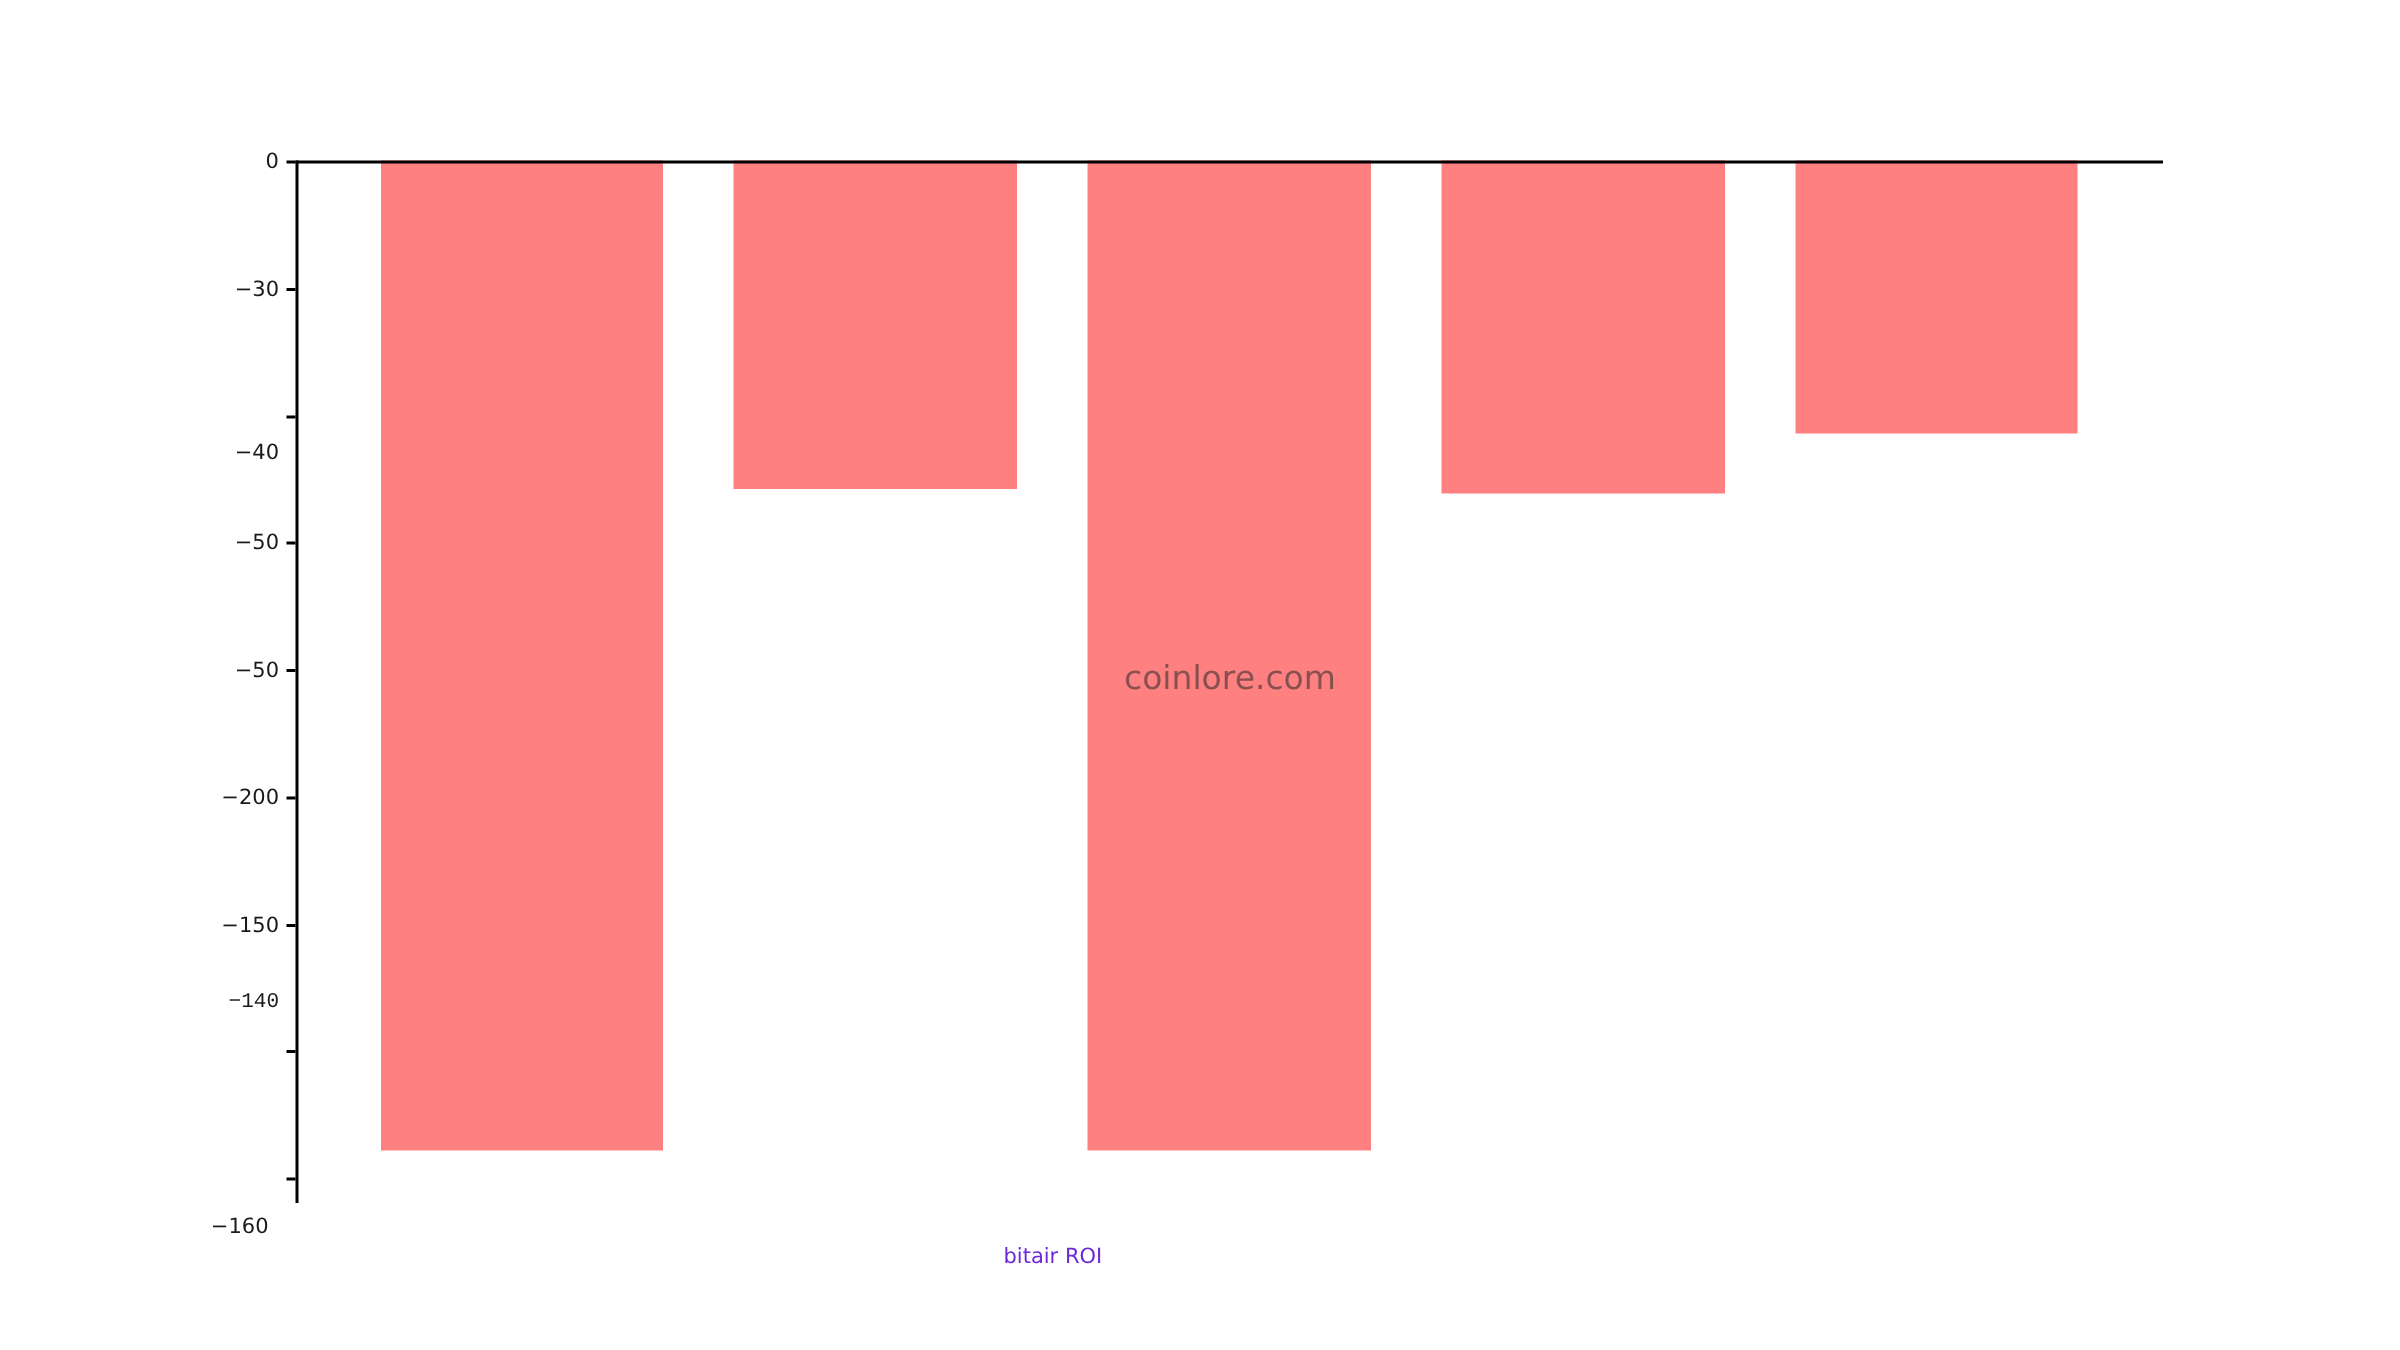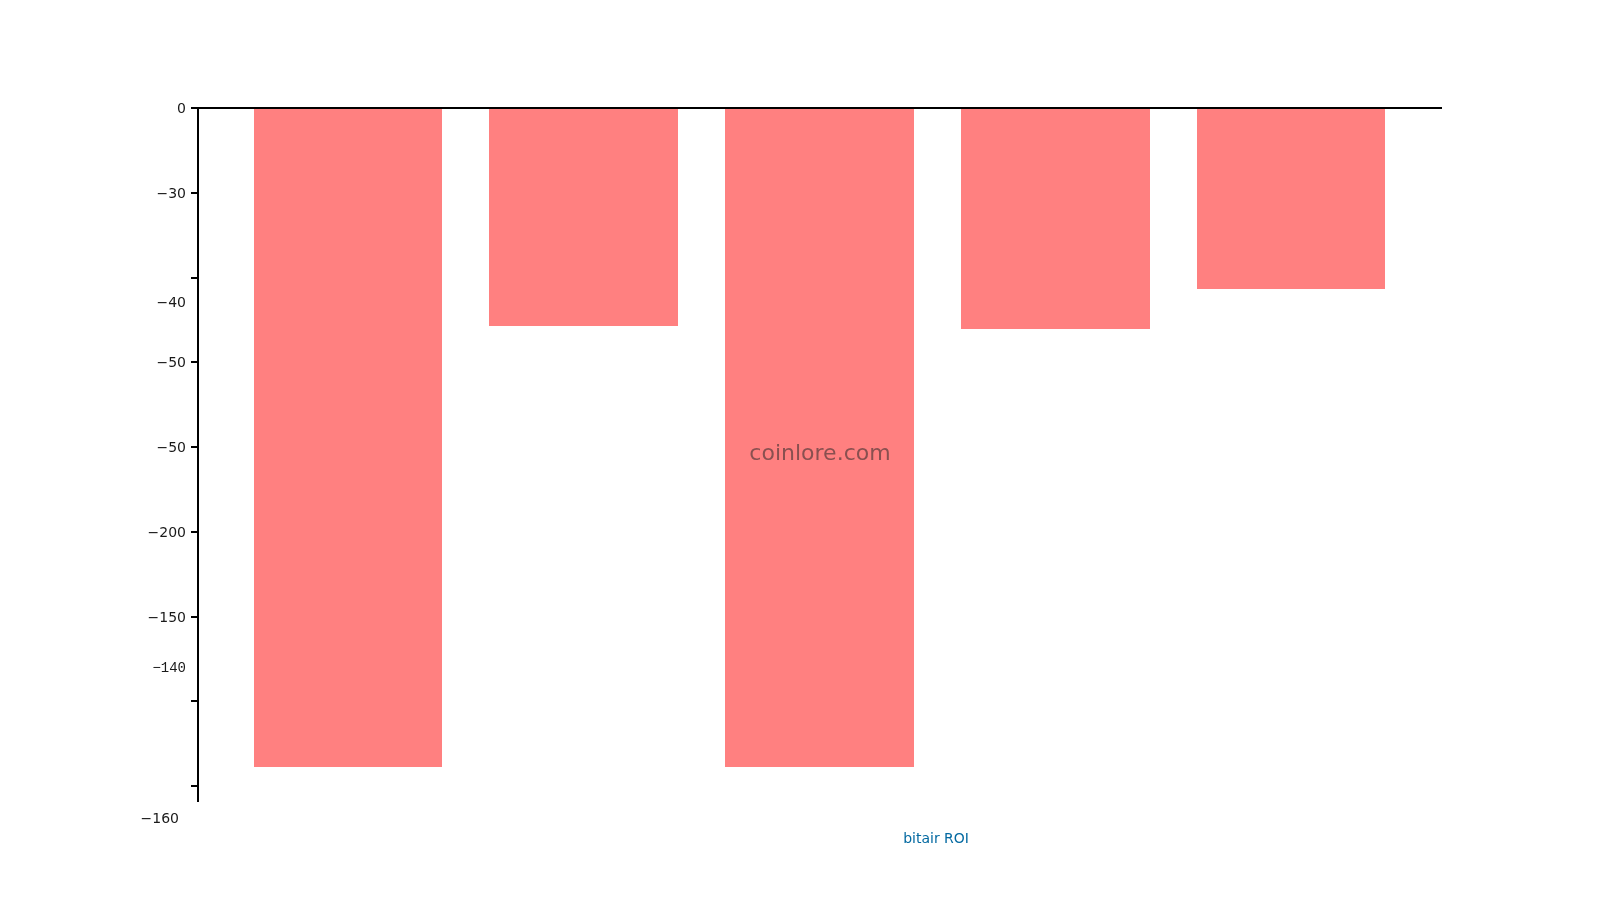--- a/index.html
+++ b/index.html
@@ -67,24 +67,24 @@
     font-size: 22px;
     line-height: 26px;
     color: rgba(40, 40, 40, 0.55);
     z-index: 6;
   }
   .xlabel {
     position: absolute;
     left: 669px;
     top: 829px;
     width: 300px;
-    text-align: right;
+    text-align: left;
     font-size: 14px;
     line-height: 18px;
-    color: #0369a1;
+    color: #6d28d9;
     z-index: 5;
   }
 </style>
 </head>
 <body>
 
 <div class="canvas">
   <div class="plot">
     <div class="zero-line"></div>
     <div class="y-spine"></div>

